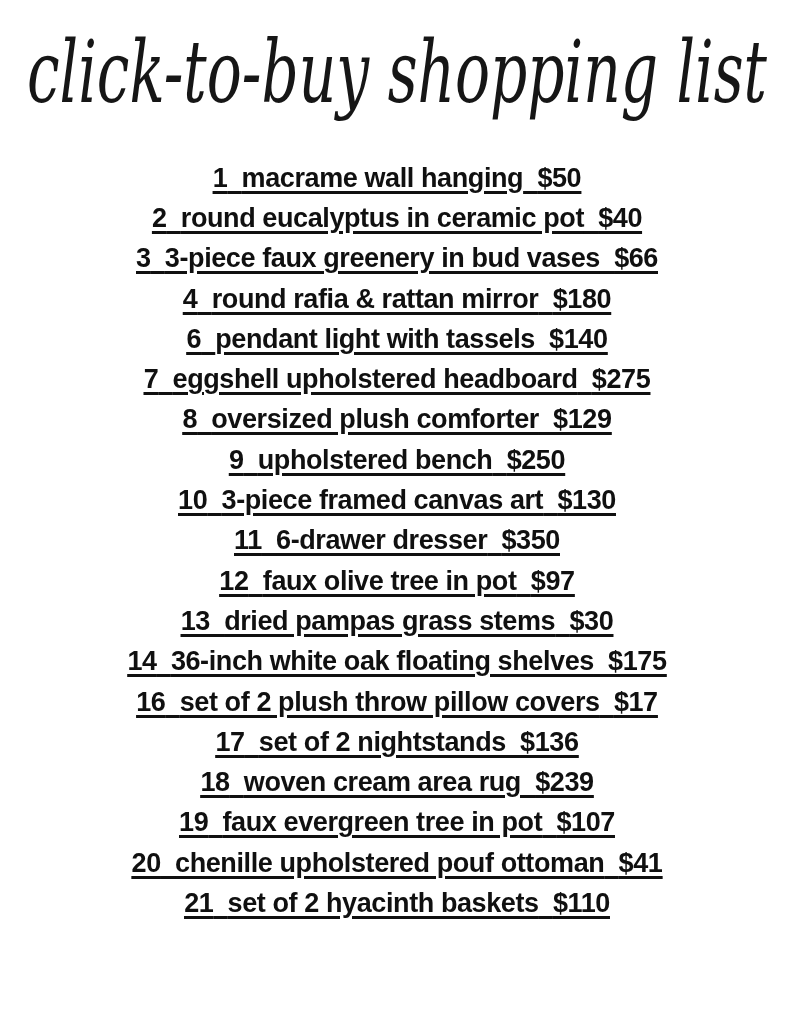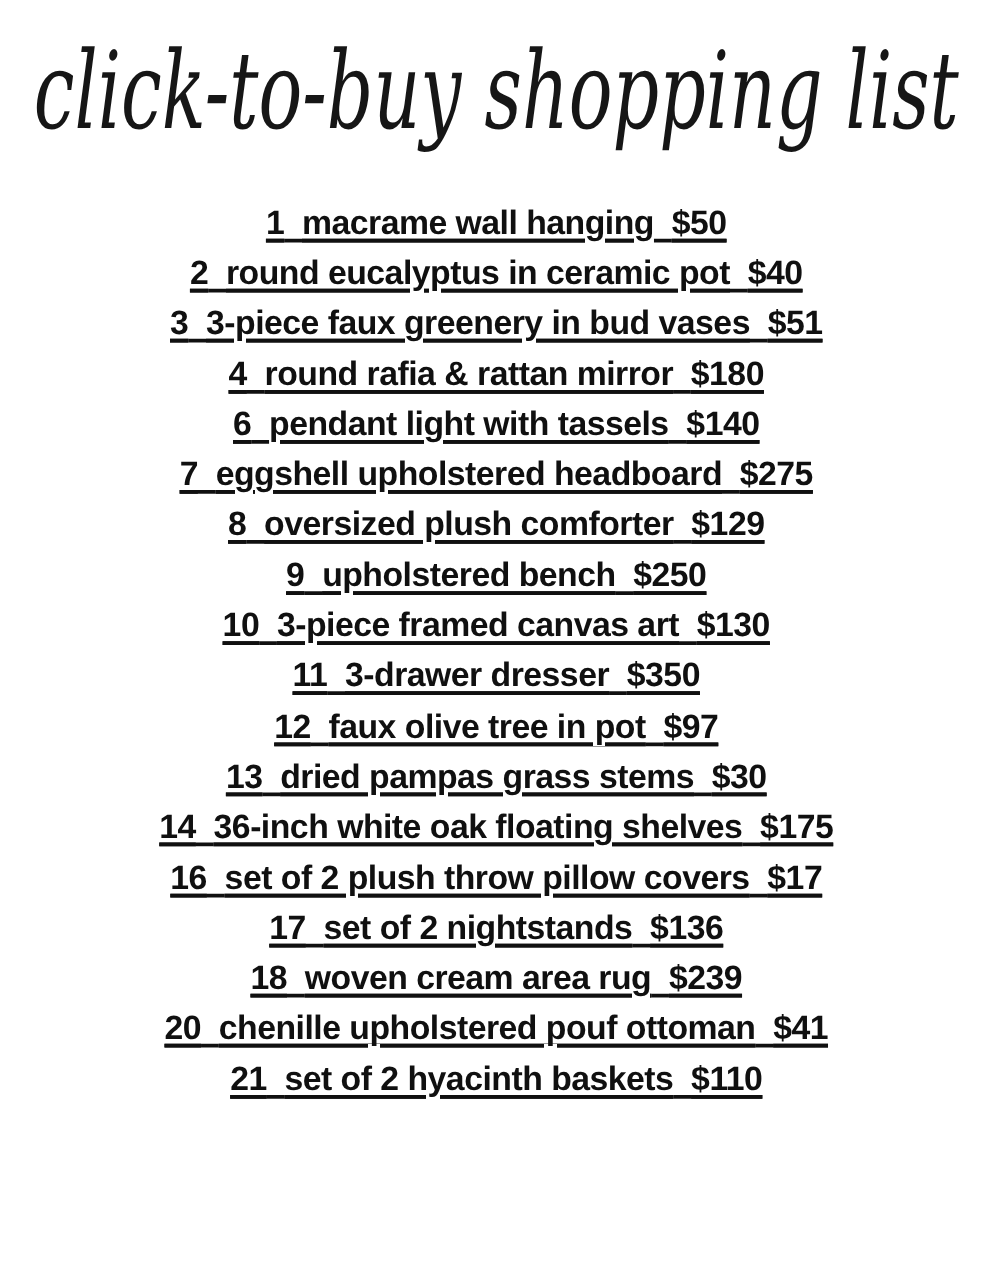--- a/index.html
+++ b/index.html
@@ -58,62 +58,65 @@
   </div>
 
   <div class="list">
       <div class="row">
         <span class="line"><span>1</span>&nbsp;&nbsp;<span>macrame wall hanging</span>&nbsp;&nbsp;<span>$50</span></span>
       </div>
       <div class="row">
         <span class="line"><span>2</span>&nbsp;&nbsp;<span>round eucalyptus in ceramic pot</span>&nbsp;&nbsp;<span>$40</span></span>
       </div>
       <div class="row">
-        <span class="line"><span>3</span>&nbsp;&nbsp;<span>3-piece faux greenery in bud vases</span>&nbsp;&nbsp;<span>$51</span></span>
+        <span class="line"><span>3</span>&nbsp;&nbsp;<span>3-piece faux greenery in bud vases</span>&nbsp;&nbsp;<span>$66</span></span>
       </div>
       <div class="row">
         <span class="line"><span>4</span>&nbsp;&nbsp;<span>round rafia &amp; rattan mirror</span>&nbsp;&nbsp;<span>$180</span></span>
       </div>
       <div class="row">
         <span class="line"><span>6</span>&nbsp;&nbsp;<span>pendant light with tassels</span>&nbsp;&nbsp;<span>$140</span></span>
       </div>
       <div class="row">
         <span class="line"><span>7</span>&nbsp;&nbsp;<span>eggshell upholstered headboard</span>&nbsp;&nbsp;<span>$275</span></span>
       </div>
       <div class="row">
         <span class="line"><span>8</span>&nbsp;&nbsp;<span>oversized plush comforter</span>&nbsp;&nbsp;<span>$129</span></span>
       </div>
       <div class="row">
         <span class="line"><span>9</span>&nbsp;&nbsp;<span>upholstered bench</span>&nbsp;&nbsp;<span>$250</span></span>
       </div>
       <div class="row">
         <span class="line"><span>10</span>&nbsp;&nbsp;<span>3-piece framed canvas art</span>&nbsp;&nbsp;<span>$130</span></span>
       </div>
       <div class="row">
-        <span class="line"><span>11</span>&nbsp;&nbsp;<span>3-drawer dresser</span>&nbsp;&nbsp;<span>$350</span></span>
+        <span class="line"><span>11</span>&nbsp;&nbsp;<span>6-drawer dresser</span>&nbsp;&nbsp;<span>$350</span></span>
       </div>
       <div class="row">
         <span class="line"><span>12</span>&nbsp;&nbsp;<span>faux olive tree in pot</span>&nbsp;&nbsp;<span>$97</span></span>
       </div>
       <div class="row">
         <span class="line"><span>13</span>&nbsp;&nbsp;<span>dried pampas grass stems</span>&nbsp;&nbsp;<span>$30</span></span>
       </div>
       <div class="row">
         <span class="line"><span>14</span>&nbsp;&nbsp;<span>36-inch white oak floating shelves</span>&nbsp;&nbsp;<span>$175</span></span>
       </div>
       <div class="row">
         <span class="line"><span>16</span>&nbsp;&nbsp;<span>set of 2 plush throw pillow covers</span>&nbsp;&nbsp;<span>$17</span></span>
       </div>
       <div class="row">
         <span class="line"><span>17</span>&nbsp;&nbsp;<span>set of 2 nightstands</span>&nbsp;&nbsp;<span>$136</span></span>
       </div>
       <div class="row">
         <span class="line"><span>18</span>&nbsp;&nbsp;<span>woven cream area rug</span>&nbsp;&nbsp;<span>$239</span></span>
       </div>
       <div class="row">
+        <span class="line"><span>19</span>&nbsp;&nbsp;<span>faux evergreen tree in pot</span>&nbsp;&nbsp;<span>$107</span></span>
+      </div>
+      <div class="row">
         <span class="line"><span>20</span>&nbsp;&nbsp;<span>chenille upholstered pouf ottoman</span>&nbsp;&nbsp;<span>$41</span></span>
       </div>
       <div class="row">
         <span class="line"><span>21</span>&nbsp;&nbsp;<span>set of 2 hyacinth baskets</span>&nbsp;&nbsp;<span>$110</span></span>
       </div>
     </div>
 
 </div>
 
 </body></html>

